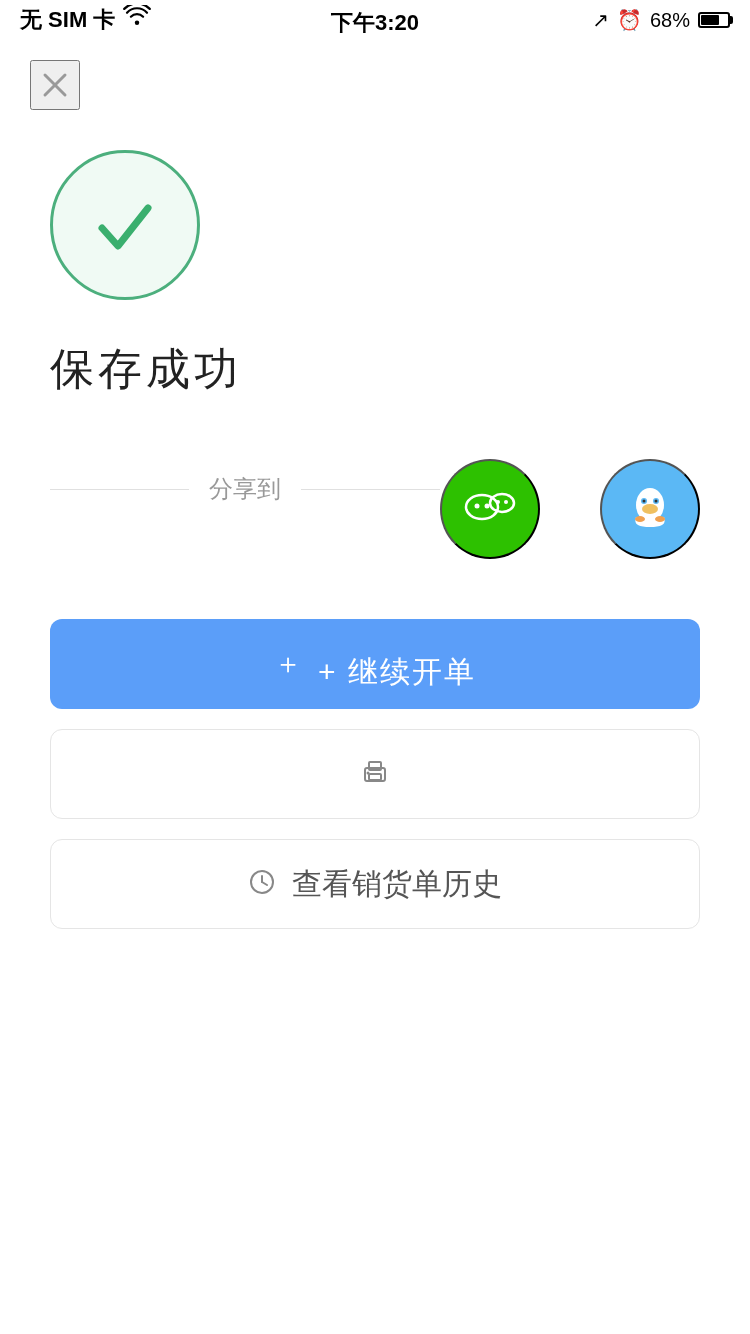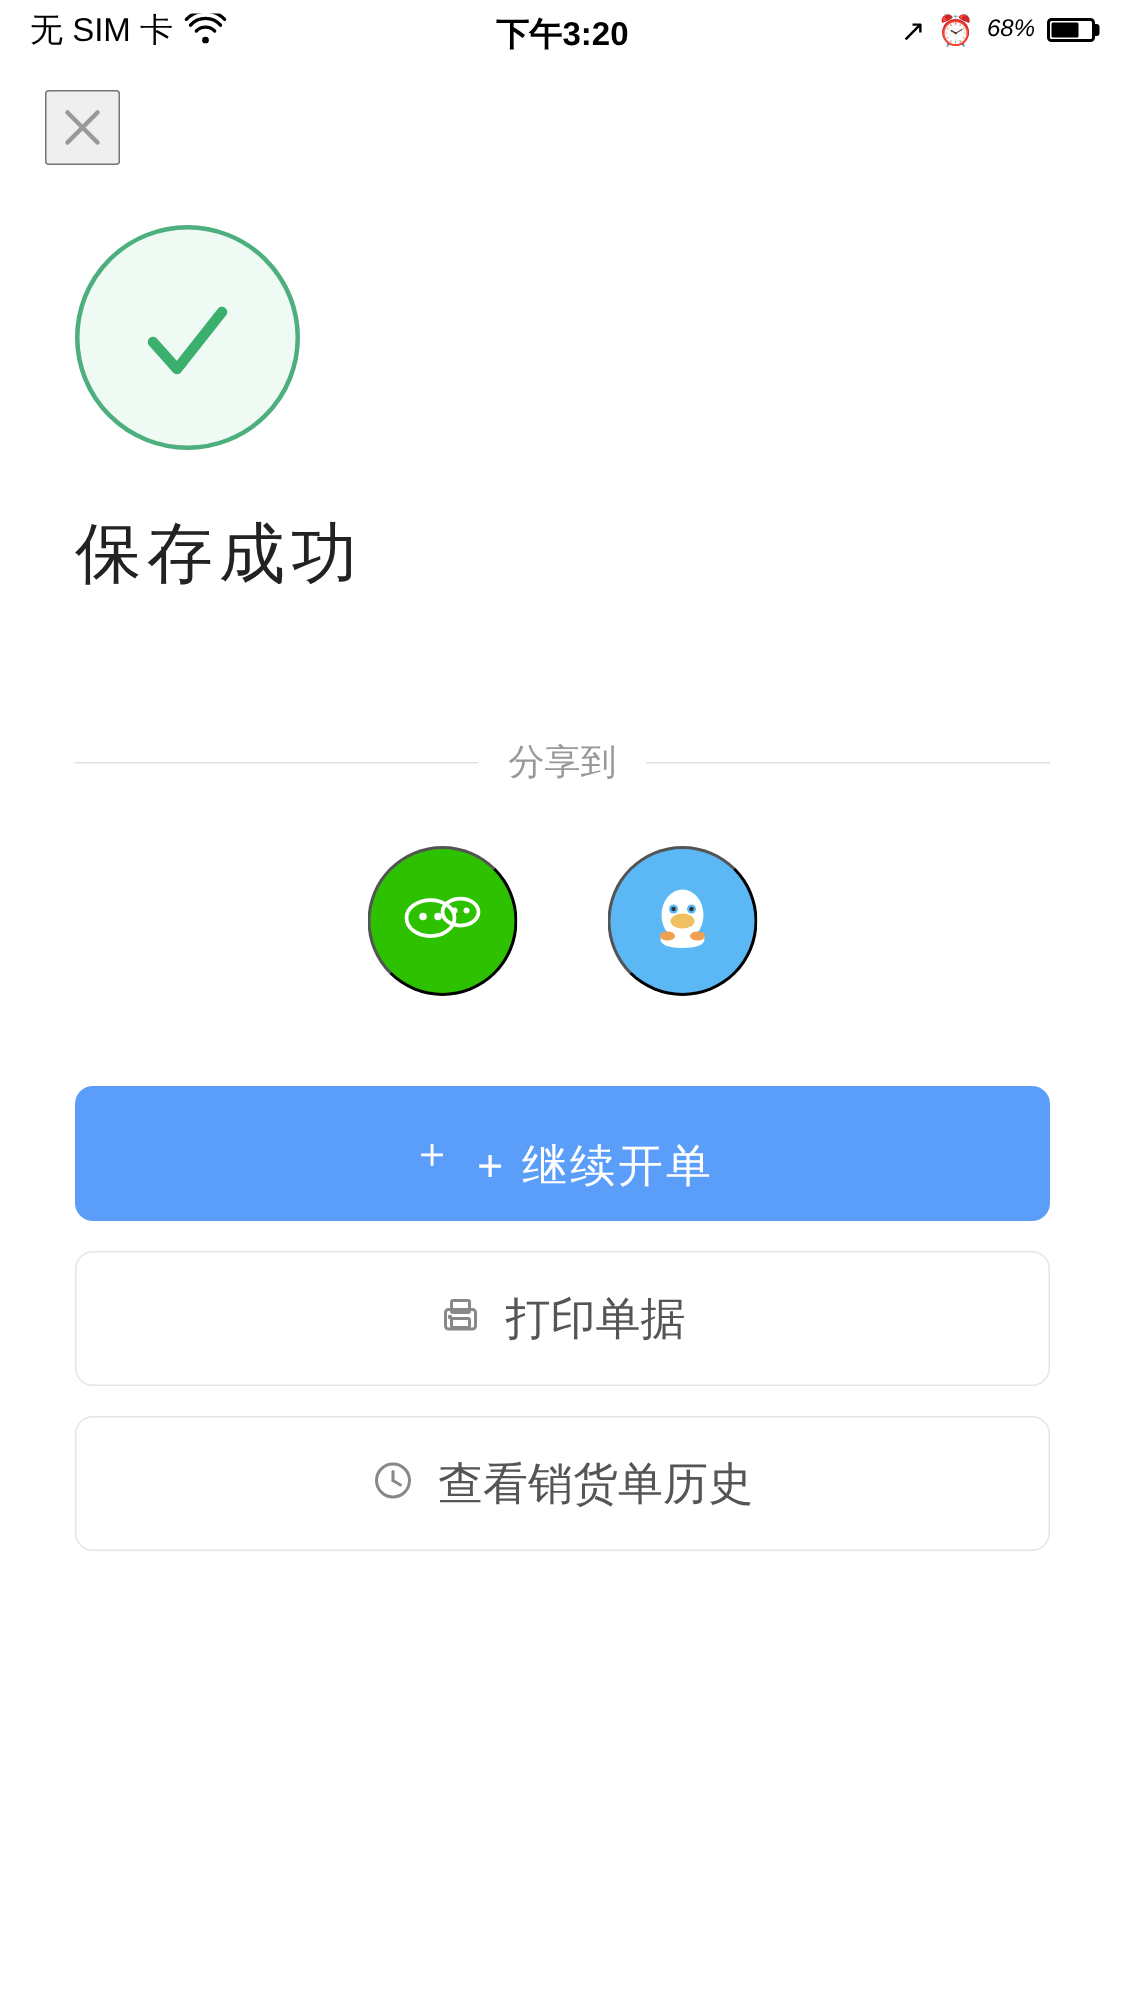--- a/index.html
+++ b/index.html
@@ -19,25 +19,25 @@
       height: 40px;
       background: #ffffff;
       display: flex;
       align-items: center;
       justify-content: space-between;
       padding: 0 20px;
       flex-shrink: 0;
     }
     .status-left {
       display: flex;
-      align-items: flex-end;
+      align-items: flex-start;
       gap: 8px;
       font-size: 22px;
       color: #000;
-      font-weight: 400;
+      font-weight: 700;
     }
     .status-center {
       font-size: 22px;
       color: #000;
       font-weight: 700;
       position: absolute;
       left: 50%;
       transform: translateX(-50%);
       top: 8px;
     }
@@ -133,24 +133,23 @@
       color: #222;
       font-weight: 500;
       margin-bottom: 60px;
       letter-spacing: 4px;
     }
 
     
     .share-section {
       width: 100%;
       display: flex;
-      flex-direction: column;
+      flex-direction: row;
       align-items: center;
       margin-bottom: 50px;
-      margin-top: 33px;
     }
     .share-divider {
       display: flex;
       align-items: center;
       width: 100%;
       margin-bottom: 40px;
     }
     .divider-line {
       flex: 1;
       height: 1px;
@@ -232,21 +231,21 @@
         <path d="M6.5 10.5a7.75 7.75 0 0 1 11 0" stroke="#000" stroke-width="2" stroke-linecap="round" fill="none"></path>
         <path d="M3 7a12 12 0 0 1 18 0" stroke="#000" stroke-width="2" stroke-linecap="round" fill="none"></path>
         <path d="M0.5 3.5a16 16 0 0 1 23 0" stroke="#000" stroke-width="2" stroke-linecap="round" fill="none"></path>
       </svg>
     </span>
   </div>
   <div class="status-center">下午3:20</div>
   <div class="status-right">
     <span style="font-size:20px;">↗</span>
     <span style="font-size:20px;">⏰</span>
-    <span style="font-size:16px;font-style:italic;">68%</span>
+    <span style="font-size:20px;">68%</span>
     <div class="battery-icon">
       <div class="battery-body">
         <div class="battery-fill"></div>
       </div>
     </div>
   </div>
 </div>
 
 <div class="top-bar">
   <button class="close-btn">
@@ -314,21 +313,20 @@
 
     <button class="btn btn-secondary">
       <span class="btn-icon">
         <svg viewBox="0 0 28 28" width="28" height="28" xmlns="http://www.w3.org/2000/svg">
           <rect x="4" y="10" width="20" height="13" rx="2" stroke="#888" stroke-width="2" fill="none"></rect>
           <rect x="8" y="4" width="12" height="8" rx="1" stroke="#888" stroke-width="2" fill="none"></rect>
           <rect x="8" y="16" width="12" height="6" rx="1" stroke="#888" stroke-width="2" fill="none"></rect>
           <circle cx="7" cy="15" r="1.5" fill="#888"></circle>
         </svg>
       </span>
-      <span>打印单据</span>
     </button>
 
     <button class="btn btn-secondary">
       <span class="btn-icon">
         <svg viewBox="0 0 28 28" width="28" height="28" xmlns="http://www.w3.org/2000/svg">
           <circle cx="14" cy="14" r="11" stroke="#888" stroke-width="2" fill="none"></circle>
           <line x1="14" y1="8" x2="14" y2="14" stroke="#888" stroke-width="2" stroke-linecap="round"></line>
           <line x1="14" y1="14" x2="19" y2="17" stroke="#888" stroke-width="2" stroke-linecap="round"></line>
         </svg>
       </span>

